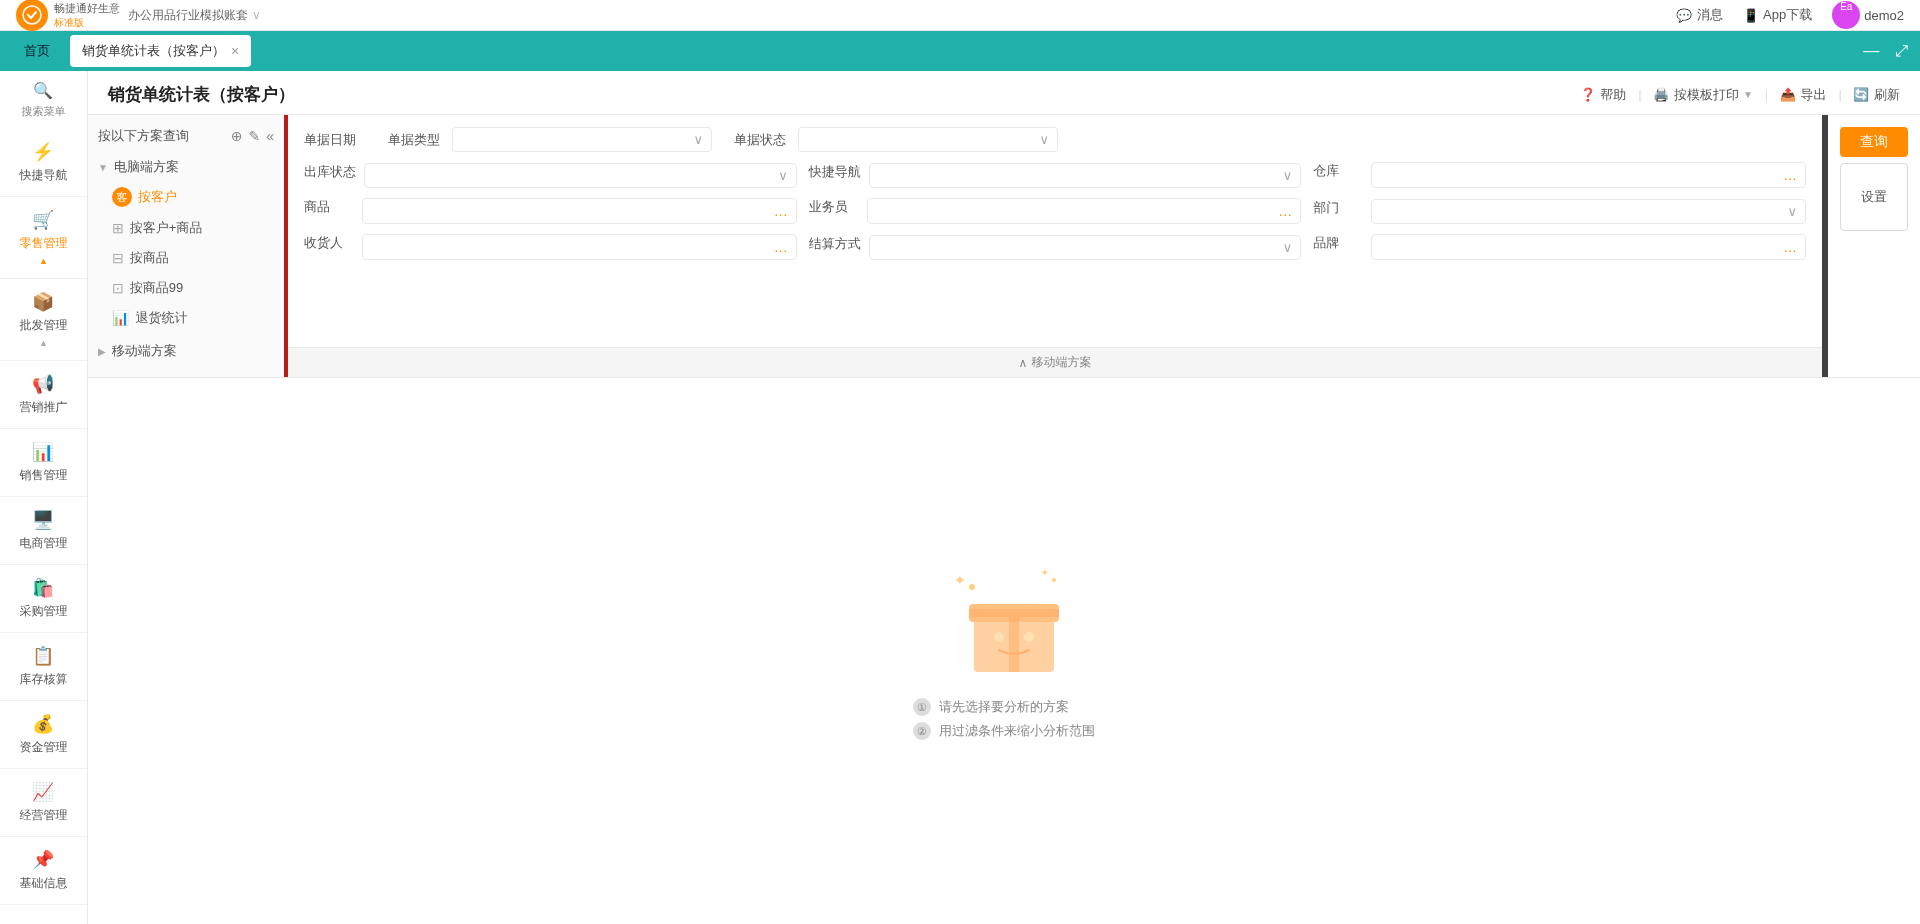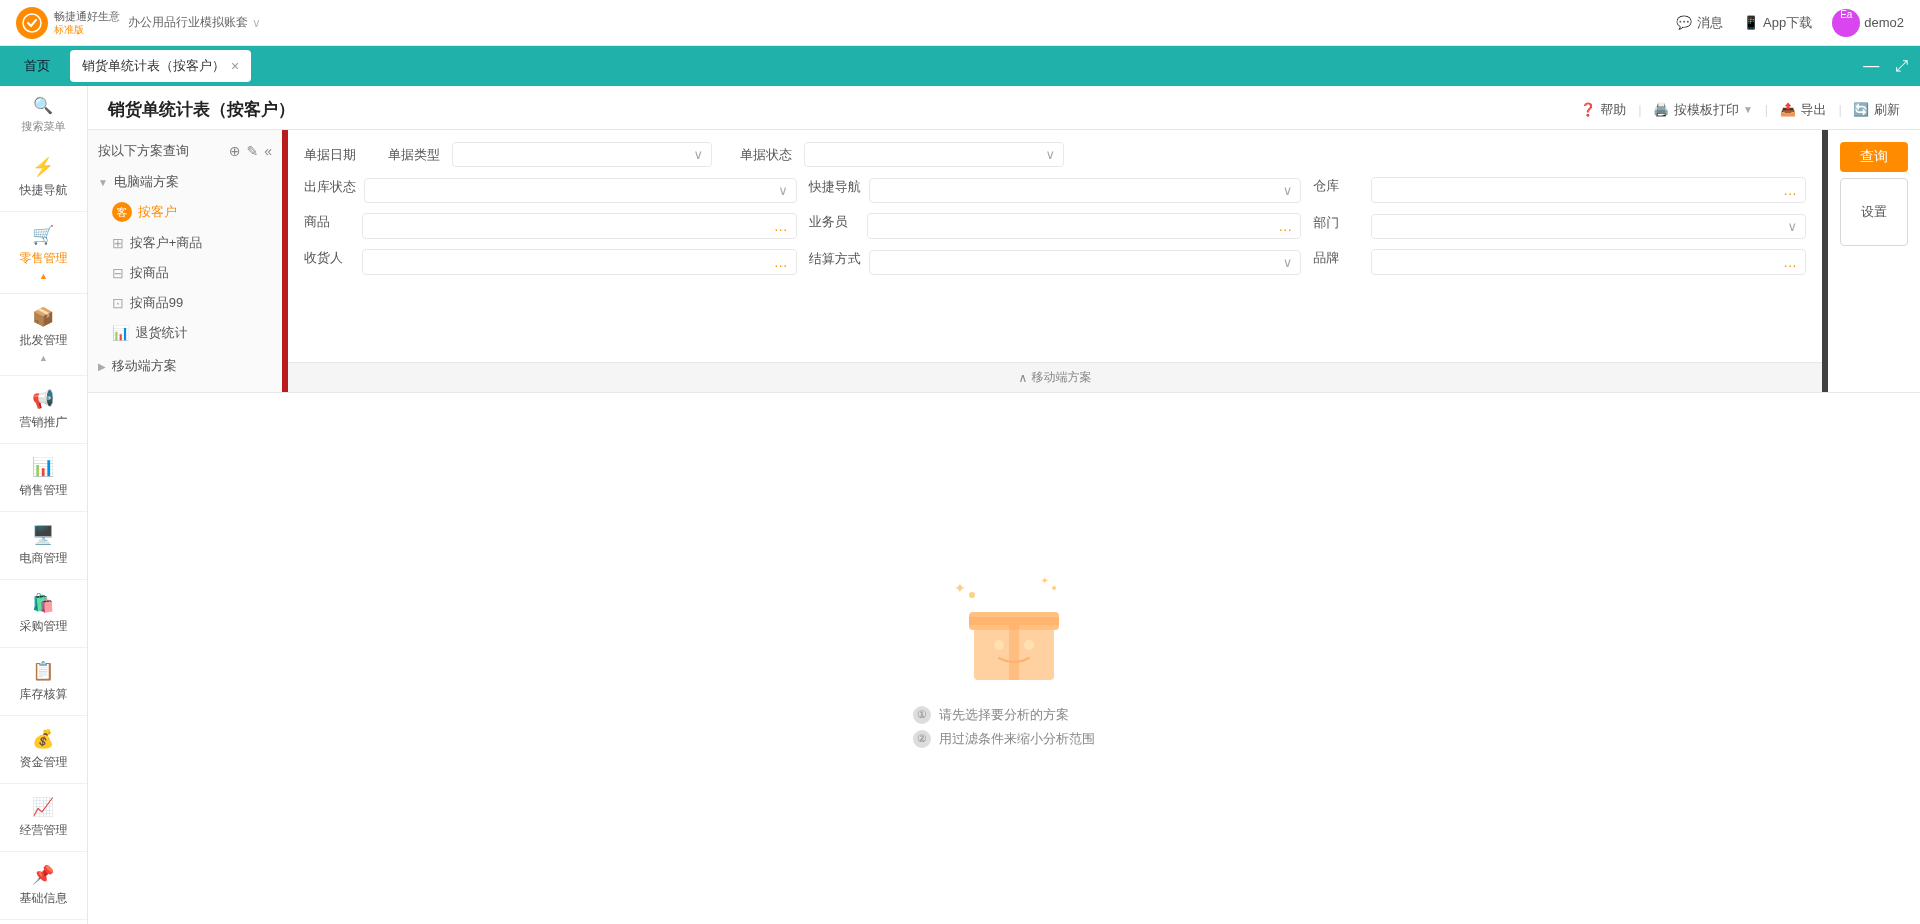--- a/index.html
+++ b/index.html
@@ -1,20 +1,20 @@
 <!DOCTYPE html>
 <html><head>
   <meta charset="utf-8">
   <style>
     * { box-sizing: border-box; margin: 0; padding: 0; font-family: 'Microsoft YaHei', Arial, sans-serif; }
     body { background: #f5f5f5; font-size: 13px; color: #333; display: flex; flex-direction: column; height: 100vh; overflow: hidden; }
 
     
     .top-header {
-      height: 46px;
+      height: 31px;
       background: #fff;
       display: flex;
       align-items: center;
       justify-content: space-between;
       padding: 0 16px;
       border-bottom: 1px solid #e8e8e8;
       flex-shrink: 0;
     }
     .top-header-left { display: flex; align-items: center; gap: 8px; }
     .logo-area { display: flex; align-items: center; gap: 6px; }
@@ -127,21 +127,21 @@
       display: flex;
       background: #fff;
       border-bottom: 1px solid #e8e8e8;
       flex-shrink: 0;
     }
 
     
     .scheme-panel {
       width: 200px;
       background: #fafafa;
-      border-right: 6px solid #b91c1c;
+      border-right: 4px solid #b91c1c;
       padding: 8px 0;
       flex-shrink: 0;
     }
     .scheme-header {
       display: flex;
       align-items: center;
       justify-content: space-between;
       padding: 4px 10px 8px 10px;
       color: #555; font-size: 13px;
     }
@@ -446,21 +446,21 @@
 
         <div class="filter-right">
 
           <div class="filter-row">
             <span class="filter-label">单据日期</span>
             <span class="filter-label" style="text-align:right; margin-left:20px;">单据类型</span>
             <div class="filter-dropdown" style="max-width:260px;">
               <span></span>
               <span style="color:#aaa;">∨</span>
             </div>
-            <span class="filter-label" style="text-align:right; margin-left:16px;">单据状态</span>
+            <span class="filter-label" style="text-align:right; margin-left:10px;">单据状态</span>
             <div class="filter-dropdown" style="max-width:260px;">
               <span></span>
               <span style="color:#aaa;">∨</span>
             </div>
           </div>
 
           <div class="filter-row">
             <div class="filter-col">
               <span class="filter-label">出库状态</span>
               <div class="filter-dropdown">

